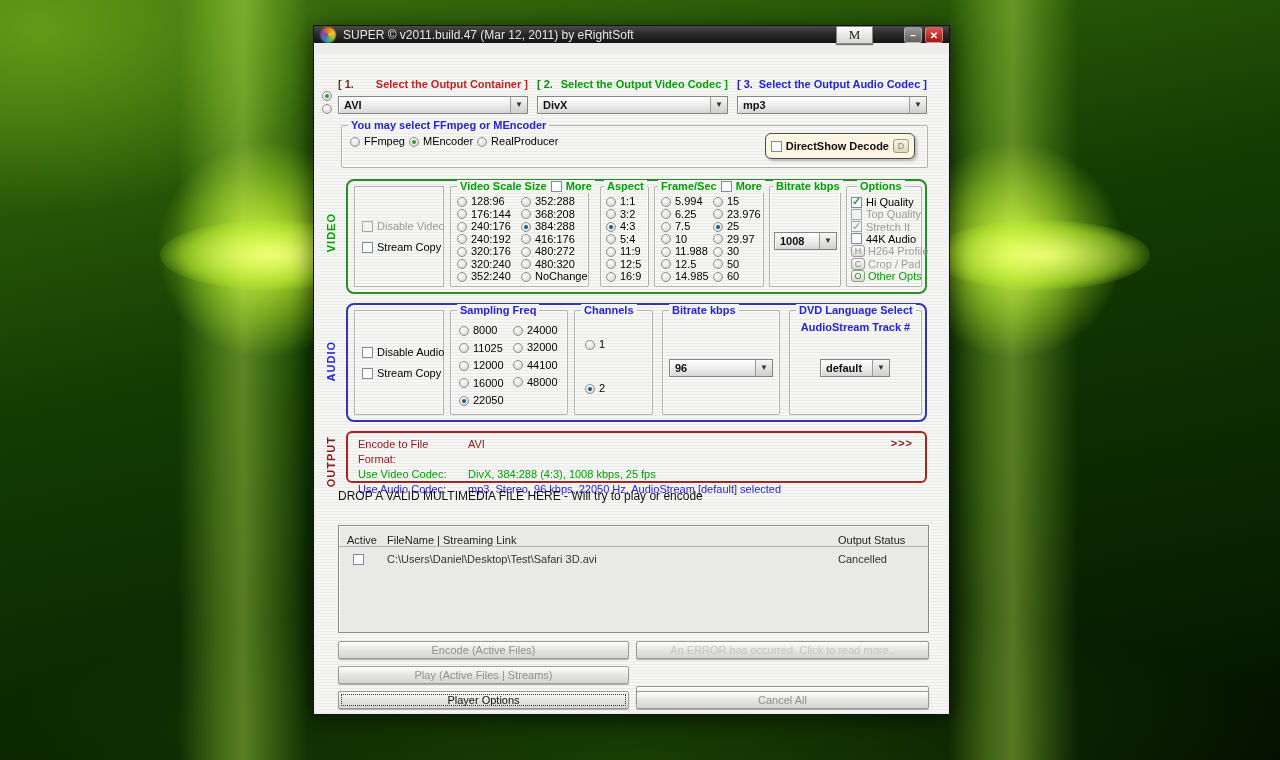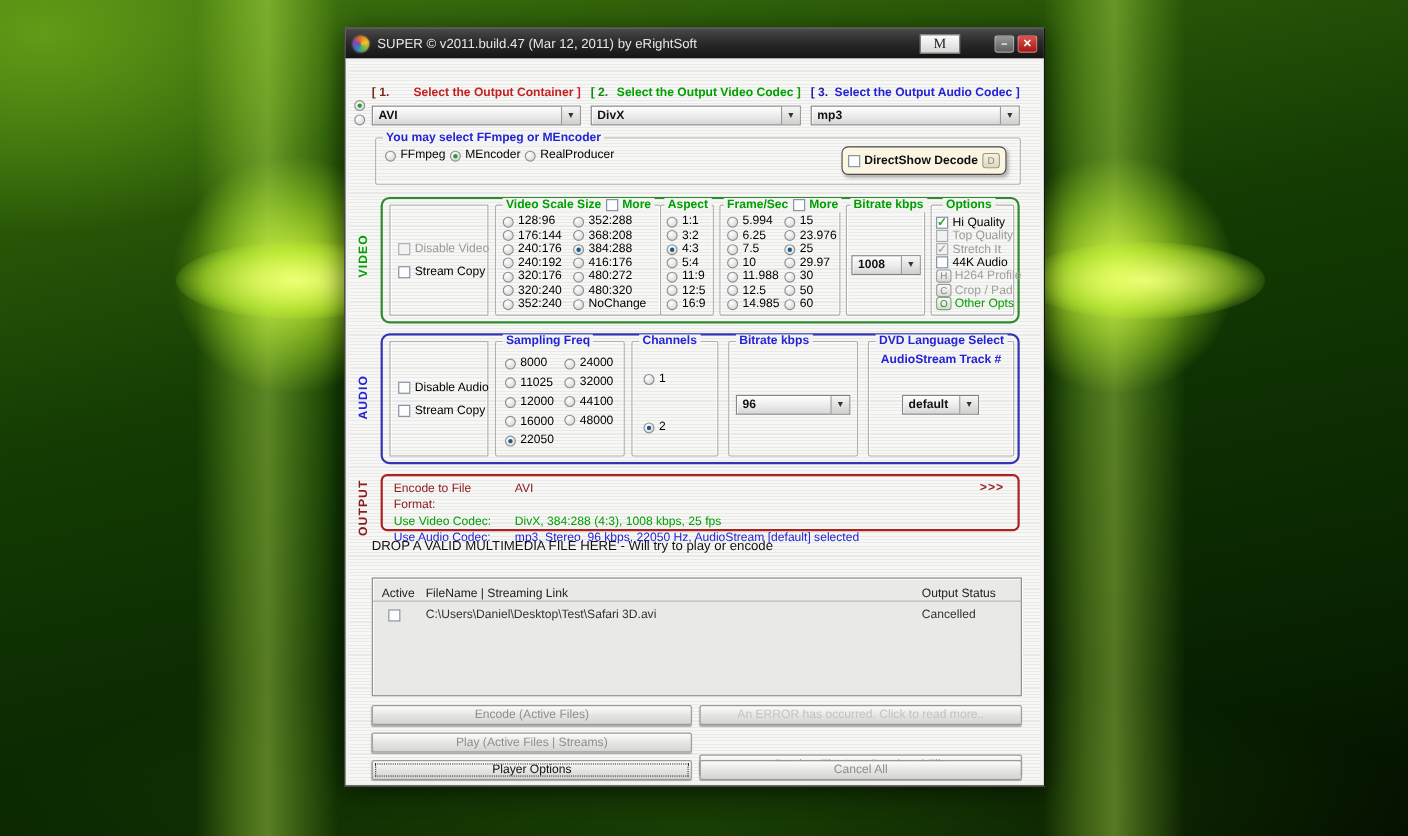--- a/index.html
+++ b/index.html
@@ -20,21 +20,21 @@
   .tube.left  { left:178px; }
   .tube.right { left:948px; }
   .tube-glow { position:absolute; width:220px; height:70px; border-radius:50%; pointer-events:none;
     background:radial-gradient(ellipse at center, rgba(240,255,120,.95), rgba(190,240,50,.5) 55%, rgba(160,220,30,0) 75%); }
   .tube-glow.left { left:160px; top:220px; }
   .tube-glow.right { left:930px; top:220px; }
 
   
   .win { position:absolute; left:313px; top:25px; width:637px; height:690px;
     border:1px solid #141414; background:#ececea; box-shadow:0 4px 22px rgba(0,0,0,.6); }
-  .titlebar { height:27px; background:linear-gradient(#4a4a4a, #2b2b2b 45%, #141414);
+  .titlebar { height:17px; background:linear-gradient(#4a4a4a, #2b2b2b 45%, #141414);
     display:flex; align-items:center; padding:0 6px; color:#e6e6e6; }
   .app-icon { width:16px; height:16px; border-radius:50%; margin-right:7px;
     background:conic-gradient(#e87a1e, #f4c430, #7ab648, #2e86c1, #8e44ad, #e87a1e);
     box-shadow:inset 0 0 2px rgba(0,0,0,.6), 0 0 2px rgba(255,255,255,.3); }
   .title-text { font-size:12px; flex:1; white-space:nowrap; }
   .m-btn { width:37px; height:18px; margin-right:28px; background:linear-gradient(#fdfdfd,#d6d6d4);
     border:1px solid #888; font-family:"Liberation Serif", serif; font-size:13px; color:#222;
     text-align:center; line-height:16px; box-shadow:0 1px 1px rgba(0,0,0,.5); cursor:pointer; }
   .win-ctl { width:18px; height:16px; border-radius:3px; margin-left:3px; font-size:10px; font-weight:bold;
     color:#fff; text-align:center; line-height:15px; border:1px solid rgba(255,255,255,.35); cursor:pointer; }
@@ -221,21 +221,21 @@
         <div class="check-item disabled">
           <span class="check"></span>
             <span class="clabel">Disable Video</span>
         </div>
         <div class="check-item">
           <span class="check"></span>
             <span class="clabel">Stream Copy</span>
         </div>
       </div>
 
-      <div class="grp" style="left:102px; top:5px; width:151px; height:101px;">
+      <div class="grp" style="left:102px; top:5px; width:139px; height:101px;">
         <span class="grp-title t-green">
             <span>Video Scale Size</span>
             <span class="check"></span>
             <span>More</span>
           </span>
         <div class="abs col-flex" style="left:6px; top:9px; bottom:4px; width:62px;">
           <div class="radio-item">
               <span class="radio"></span>
               <span class="rlabel">128:96</span>
             </div>

